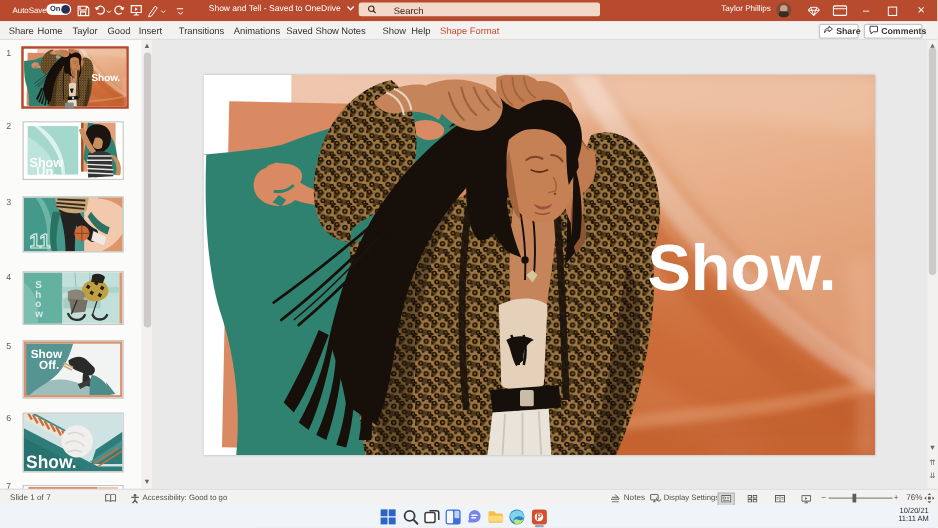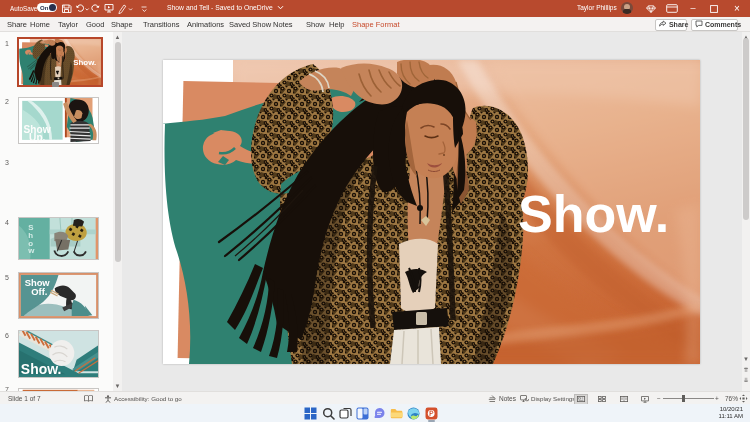--- a/index.html
+++ b/index.html
@@ -62,20 +62,27 @@
         <path d="M38.6 2.5 l-1.2 2.6 -2.6-1.2 z" fill="#fff" stroke="none"></path>
       <path d="M44 1.5 h8 v5.5 h-8 z M48 7 v2 M46 9 h4" stroke-width="0.9"></path>
         <path d="M47 3 l2.2 1.3 -2.2 1.3 z" fill="#fff" stroke="none"></path>
       <path d="M58.5 8.5 l4.5-6.5 1.8 1.2 -4.5 6.5 -2.4 1z" stroke-width="0.8"></path>
       <path d="M68 5.5 l1.6 1.6 1.6-1.6" stroke-width="0.8"></path>
       <path d="M80.5 4 h5 M81.5 6.5 l1.9 2 1.9-2" stroke-width="0.8"></path>
     </svg>
     <span class="t" id="doctitle" style="font-size:6.8px">Show and Tell  -  Saved to OneDrive <svg width="7" height="5" viewBox="0 0 7 5" style="margin-left:2px">
           <path d="M1 1.2 L3.5 3.8 L6 1.2" fill="none" stroke="#fff" stroke-width="1"></path>
         </svg></span>
+    <span id="searchpill">
+        <svg class="abs" style="left:7px;top:2px" width="7" height="7" viewBox="0 0 7 7">
+          <circle cx="3" cy="3" r="2.2" fill="none" stroke="#4a2417" stroke-width="0.9"></circle>
+          <path d="M4.6 4.6 L6.5 6.5" stroke="#4a2417" stroke-width="0.9"></path>
+        </svg>
+        <span class="st">Search</span>
+      </span>
     <span class="t" id="username" style="font-size:6.5px">Taylor Phillips</span>
     <span id="avatar">
         <i></i>
         <b></b>
       </span>
     <svg class="abs" style="left:646px;top:4.5px" width="10" height="8" viewBox="0 0 10 8" fill="none" stroke="#fff" stroke-width="0.8">
         <path d="M2.5 0.8 h5 l2 2.4 -4.5 4.2 -4.5-4.2 z M0.5 3.2 h9 M2.5 0.8 l2.5 6.6 2.5-6.6"></path>
       </svg>
     <svg class="abs" style="left:666px;top:4px" width="12" height="9" viewBox="0 0 12 9" fill="none" stroke="#fff" stroke-width="0.9">
         <rect x="0.7" y="0.7" width="10.6" height="7.6" rx="1"></rect>
@@ -86,21 +93,21 @@
         <rect x="0.6" y="0.6" width="6.8" height="6.8"></rect>
       </svg>
     <span class="wicon" style="left:731px;width:12px;font-size:10px">×</span>
   </div>
 
   <div id="menubar">
     <span class="m" style="left:7px">Share</span>
     <span class="m" style="left:30px">Home</span>
     <span class="m" style="left:58px">Taylor</span>
     <span class="m" style="left:86px">Good</span>
-    <span class="m" style="left:111px">Shape</span>
+    <span class="m" style="left:111px">Insert</span>
     <span class="m" style="left:143px">Transitions</span>
     <span class="m" style="left:187px">Animations</span>
     <span class="m" style="left:229px">Saved Show</span>
     <span class="m" style="left:273px">Notes</span>
     <span class="m" style="left:306px">Show</span>
     <span class="m" style="left:329px">Help</span>
     <span class="m" style="left:352px;color:#c74a2b">Shape Format</span>
     <span class="btn" style="left:655px;width:32px"><svg width="8" height="8" viewBox="0 0 8 8" style="vertical-align:-1px">
           <path d="M4.2 1 L7 3.2 L4.2 5.4 V4 C2.5 4 1.3 4.8 0.6 6.2 C0.6 3.8 2 2.4 4.2 2.3 Z" fill="none" stroke="#444" stroke-width="0.8"></path>
         </svg> Share</span>
@@ -132,20 +139,39 @@
       <path d="M62,13 c3,-1 6,0 7,3 l-1,5 c-3,2 -7,1 -8,-2 Z" fill="#c78e60"></path>
       <path d="M56,26 C63,23 72,23 76,27 L78,45 56,46 Z" fill="#333"></path>
       <path d="M56,28 l21,0 M55,31.5 l22,0 M55,35 l22,1 M55,38.5 l23,1 M55,42 l23,1" stroke="#e8e8e8" stroke-width="1.2"></path>
       <path d="M59,26 C54,20 50,13 48,6 L52,4 C55,12 59,19 63,24 Z" fill="#c78e60"></path>
       <path d="M75,28 C80,31 82,37 80,44 L84,44 C86,36 83,30 78,27 Z" fill="#c78e60"></path>
       <text x="5" y="37" font-size="11" font-weight="bold" fill="#fdfdfc" font-family="'Liberation Sans',sans-serif">Show</text>
       <text x="11" y="45" font-size="11" font-weight="bold" fill="#fdfdfc" font-family="'Liberation Sans',sans-serif">Up.</text>
     </svg>
       </div>
     <span class="snum" style="top:127px">3</span>
+    <div class="thumb" style="top:125px;height:45px">
+        <svg viewBox="0 0 85 45" preserveAspectRatio="none">
+      <rect width="85" height="45" fill="#45998a"></rect>
+      <rect x="52" y="0" width="33" height="45" fill="#f2c9ad"></rect>
+      <path d="M64,0 h21 v9 C78,3 70,1 64,1 Z" fill="#de9668"></path>
+      <path d="M85,30 v15 h-18 C74,42 81,37 85,30 Z" fill="#de9668"></path>
+      <path d="M10,0 C18,10 22,26 20,45 l5,0 C27,26 23,10 15,0 Z" fill="#7fc0b2" opacity="0.7"></path>
+      <text x="5" y="42" font-size="17" font-weight="bold" fill="none" stroke="#d8ede8" stroke-width="1" font-family="'Liberation Sans',sans-serif">11</text>
+      <path d="M30,10 C34,22 36,34 36,45 l8,0 C44,32 45,20 47,10 Z" fill="#232221"></path>
+      <path d="M46,9 C50,17 56,24 63,27 C66,32 63,39 58,37 C50,33 43,22 40,10 Z" fill="#232221"></path>
+      <path d="M27,0 L56,0 L54,11 C45,15 33,13 28,8 Z" fill="#c8a677"></path>
+      <path d="M29,1.5 l24,1 M28,4.5 l25,2 M28,7.5 l24,2" stroke="#362a1c" stroke-width="1.5"></path>
+      <circle cx="50" cy="30" r="6.5" fill="#cb6c39"></circle>
+          <path d="M43.5,30 h13 M50,23.5 v13" stroke="#8c3f1c" stroke-width="0.8"></path>
+      <path d="M60,28 l11,5 -2,7 -11,-4 Z" fill="#efe9e2"></path>
+      <path d="M25,12 C22,24 22,36 24,45 l5,0 C27,34 29,22 32,12 Z" fill="#2c7263"></path>
+      <path d="M58,12 C62,18 68,23 74,25 l-2,6 C65,29 59,23 55,16 Z" fill="#2c7263"></path>
+    </svg>
+      </div>
     <span class="snum" style="top:187px">4</span>
     <div class="thumb" style="top:185px;height:43px">
         <svg viewBox="0 0 85 43" preserveAspectRatio="none">
       <rect width="85" height="43" fill="#c2e0da"></rect>
       <rect x="0" y="0" width="33" height="43" fill="#64b0a1"></rect>
       <path d="M0,8 C9,15 14,27 12,43 L0,43 Z" fill="#82c2b4" opacity="0.8"></path>
       <g fill="#def0ec" opacity="0.92" font-family="'Liberation Sans',sans-serif" font-size="8.5" font-weight="bold">
         <text x="10" y="13">S</text>
             <text x="10" y="21">h</text>
             <text x="10" y="29">o</text>

